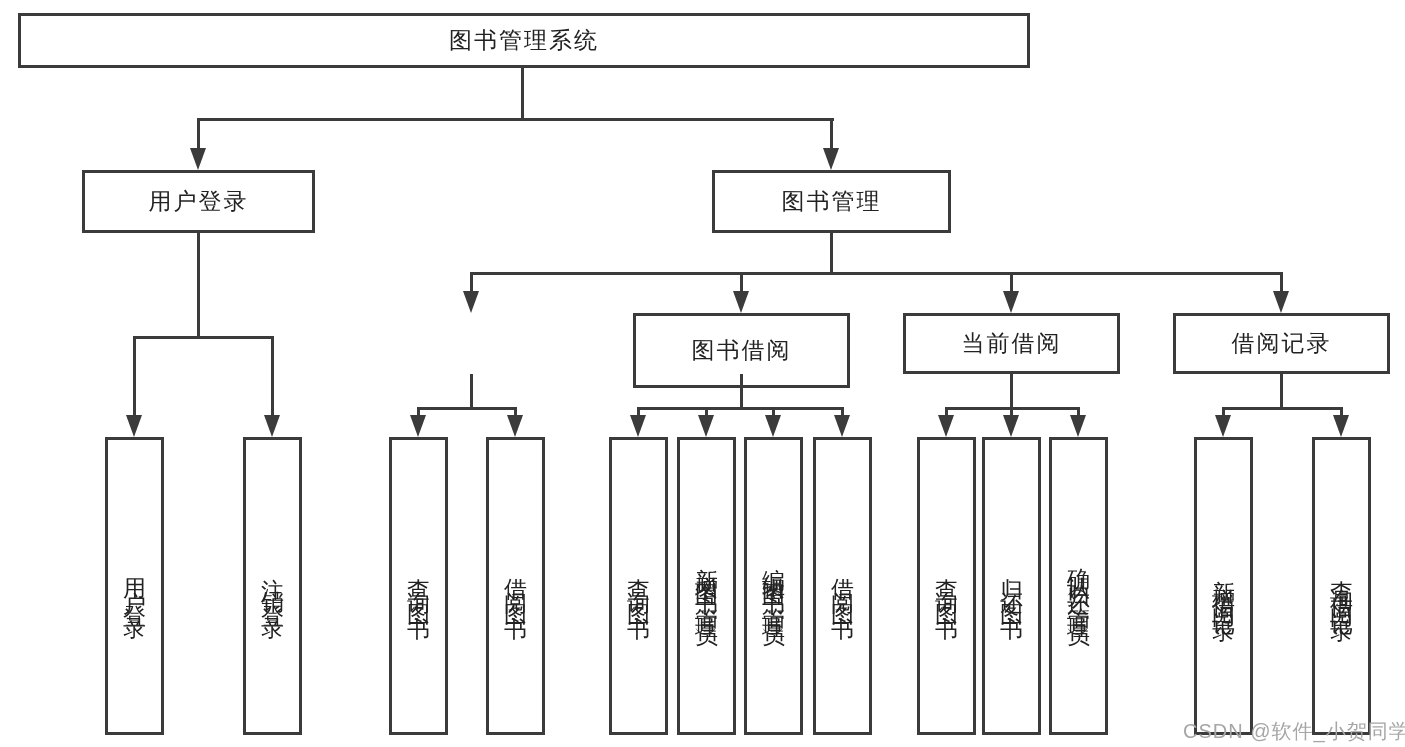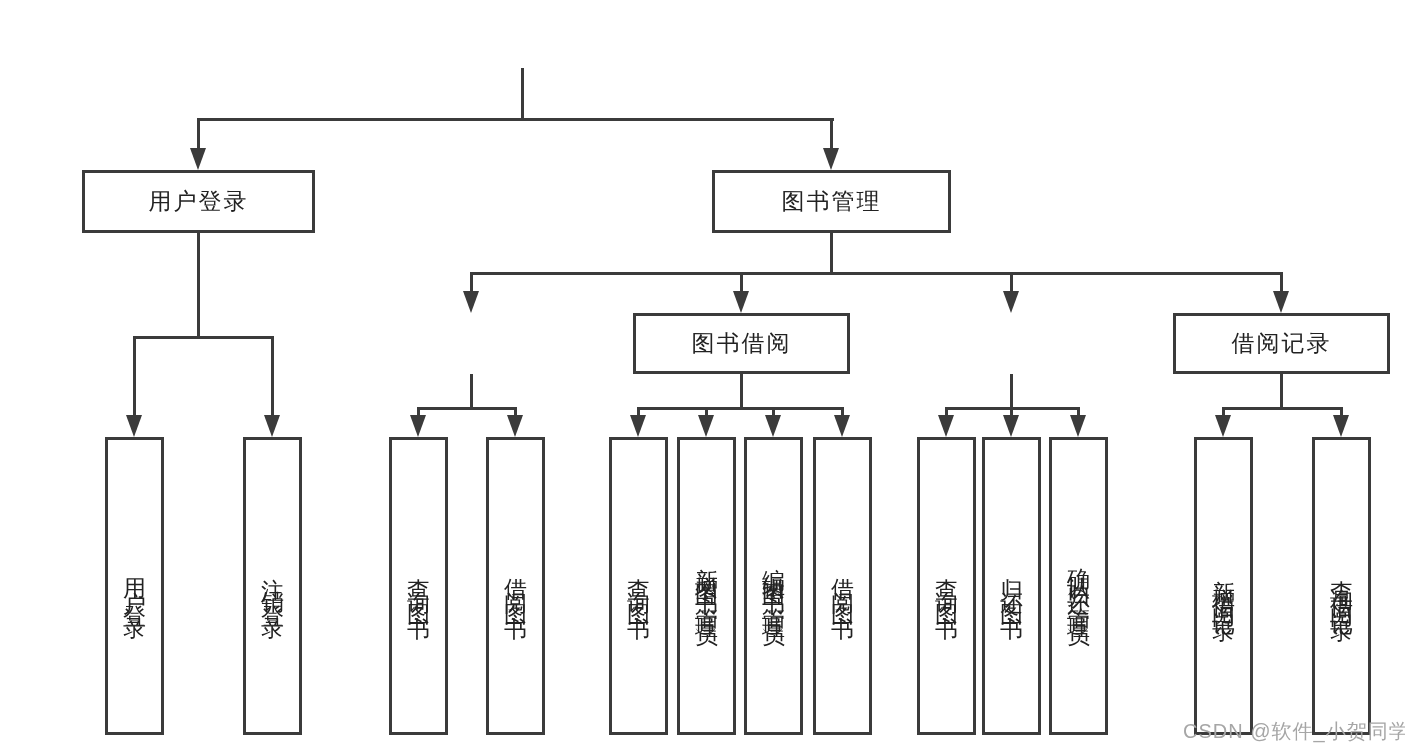--- a/index.html
+++ b/index.html
@@ -34,20 +34,23 @@
   .watermark {
     position:absolute; left:1183px; top:718px; z-index:5;
     font-size:20px; letter-spacing:1px; color:#a6a6a6; white-space:nowrap;
   }
 </style>
 </head>
 <body>
 
 <div class="canvas">
 
+  <div class="box" style="left:18px; top:13px; width:1012px; height:55px;">
+    <span>图书管理系统</span>
+  </div>
 
   <div class="vl" style="left:521px; top:68px; height:50px;"></div>
   <div class="hl" style="left:197px; top:118px; width:637px;"></div>
   <div class="vl" style="left:197px; top:118px; height:36px;"></div>
   <div class="ah" style="left:190px; top:148px;"></div>
   <div class="vl" style="left:830px; top:118px; height:36px;"></div>
   <div class="ah" style="left:823px; top:148px;"></div>
 
   <div class="box" style="left:82px; top:170px; width:233px; height:63px;">
     <span>用户登录</span>
@@ -67,22 +70,25 @@
   <div class="hl" style="left:470px; top:272px; width:813px;"></div>
   <div class="vl" style="left:470px;  top:272px; height:25px;"></div>
   <div class="ah" style="left:463px;  top:291px;"></div>
   <div class="vl" style="left:740px;  top:272px; height:25px;"></div>
   <div class="ah" style="left:733px;  top:291px;"></div>
   <div class="vl" style="left:1010px; top:272px; height:25px;"></div>
   <div class="ah" style="left:1003px; top:291px;"></div>
   <div class="vl" style="left:1280px; top:272px; height:25px;"></div>
   <div class="ah" style="left:1273px; top:291px;"></div>
 
-  <div class="box" style="left:633px; top:313px; width:217px; height:61px;">
+  <div class="box" style="left:633px; top:313px; width:217px; height:75px;">
     <span>图书借阅</span>
+  </div>
+  <div class="box" style="left:903px; top:313px; width:217px; height:61px;">
+    <span>当前借阅</span>
   </div>
   <div class="box" style="left:1173px; top:313px; width:217px; height:61px;">
     <span>借阅记录</span>
   </div>
 
   <div class="vl" style="left:470px; top:374px; height:33px;"></div>
   <div class="hl" style="left:417px; top:407px; width:100px;"></div>
   <div class="vl" style="left:417px; top:407px; height:12px;"></div>
   <div class="ah" style="left:410px; top:415px;"></div>
   <div class="vl" style="left:514px; top:407px; height:12px;"></div>

